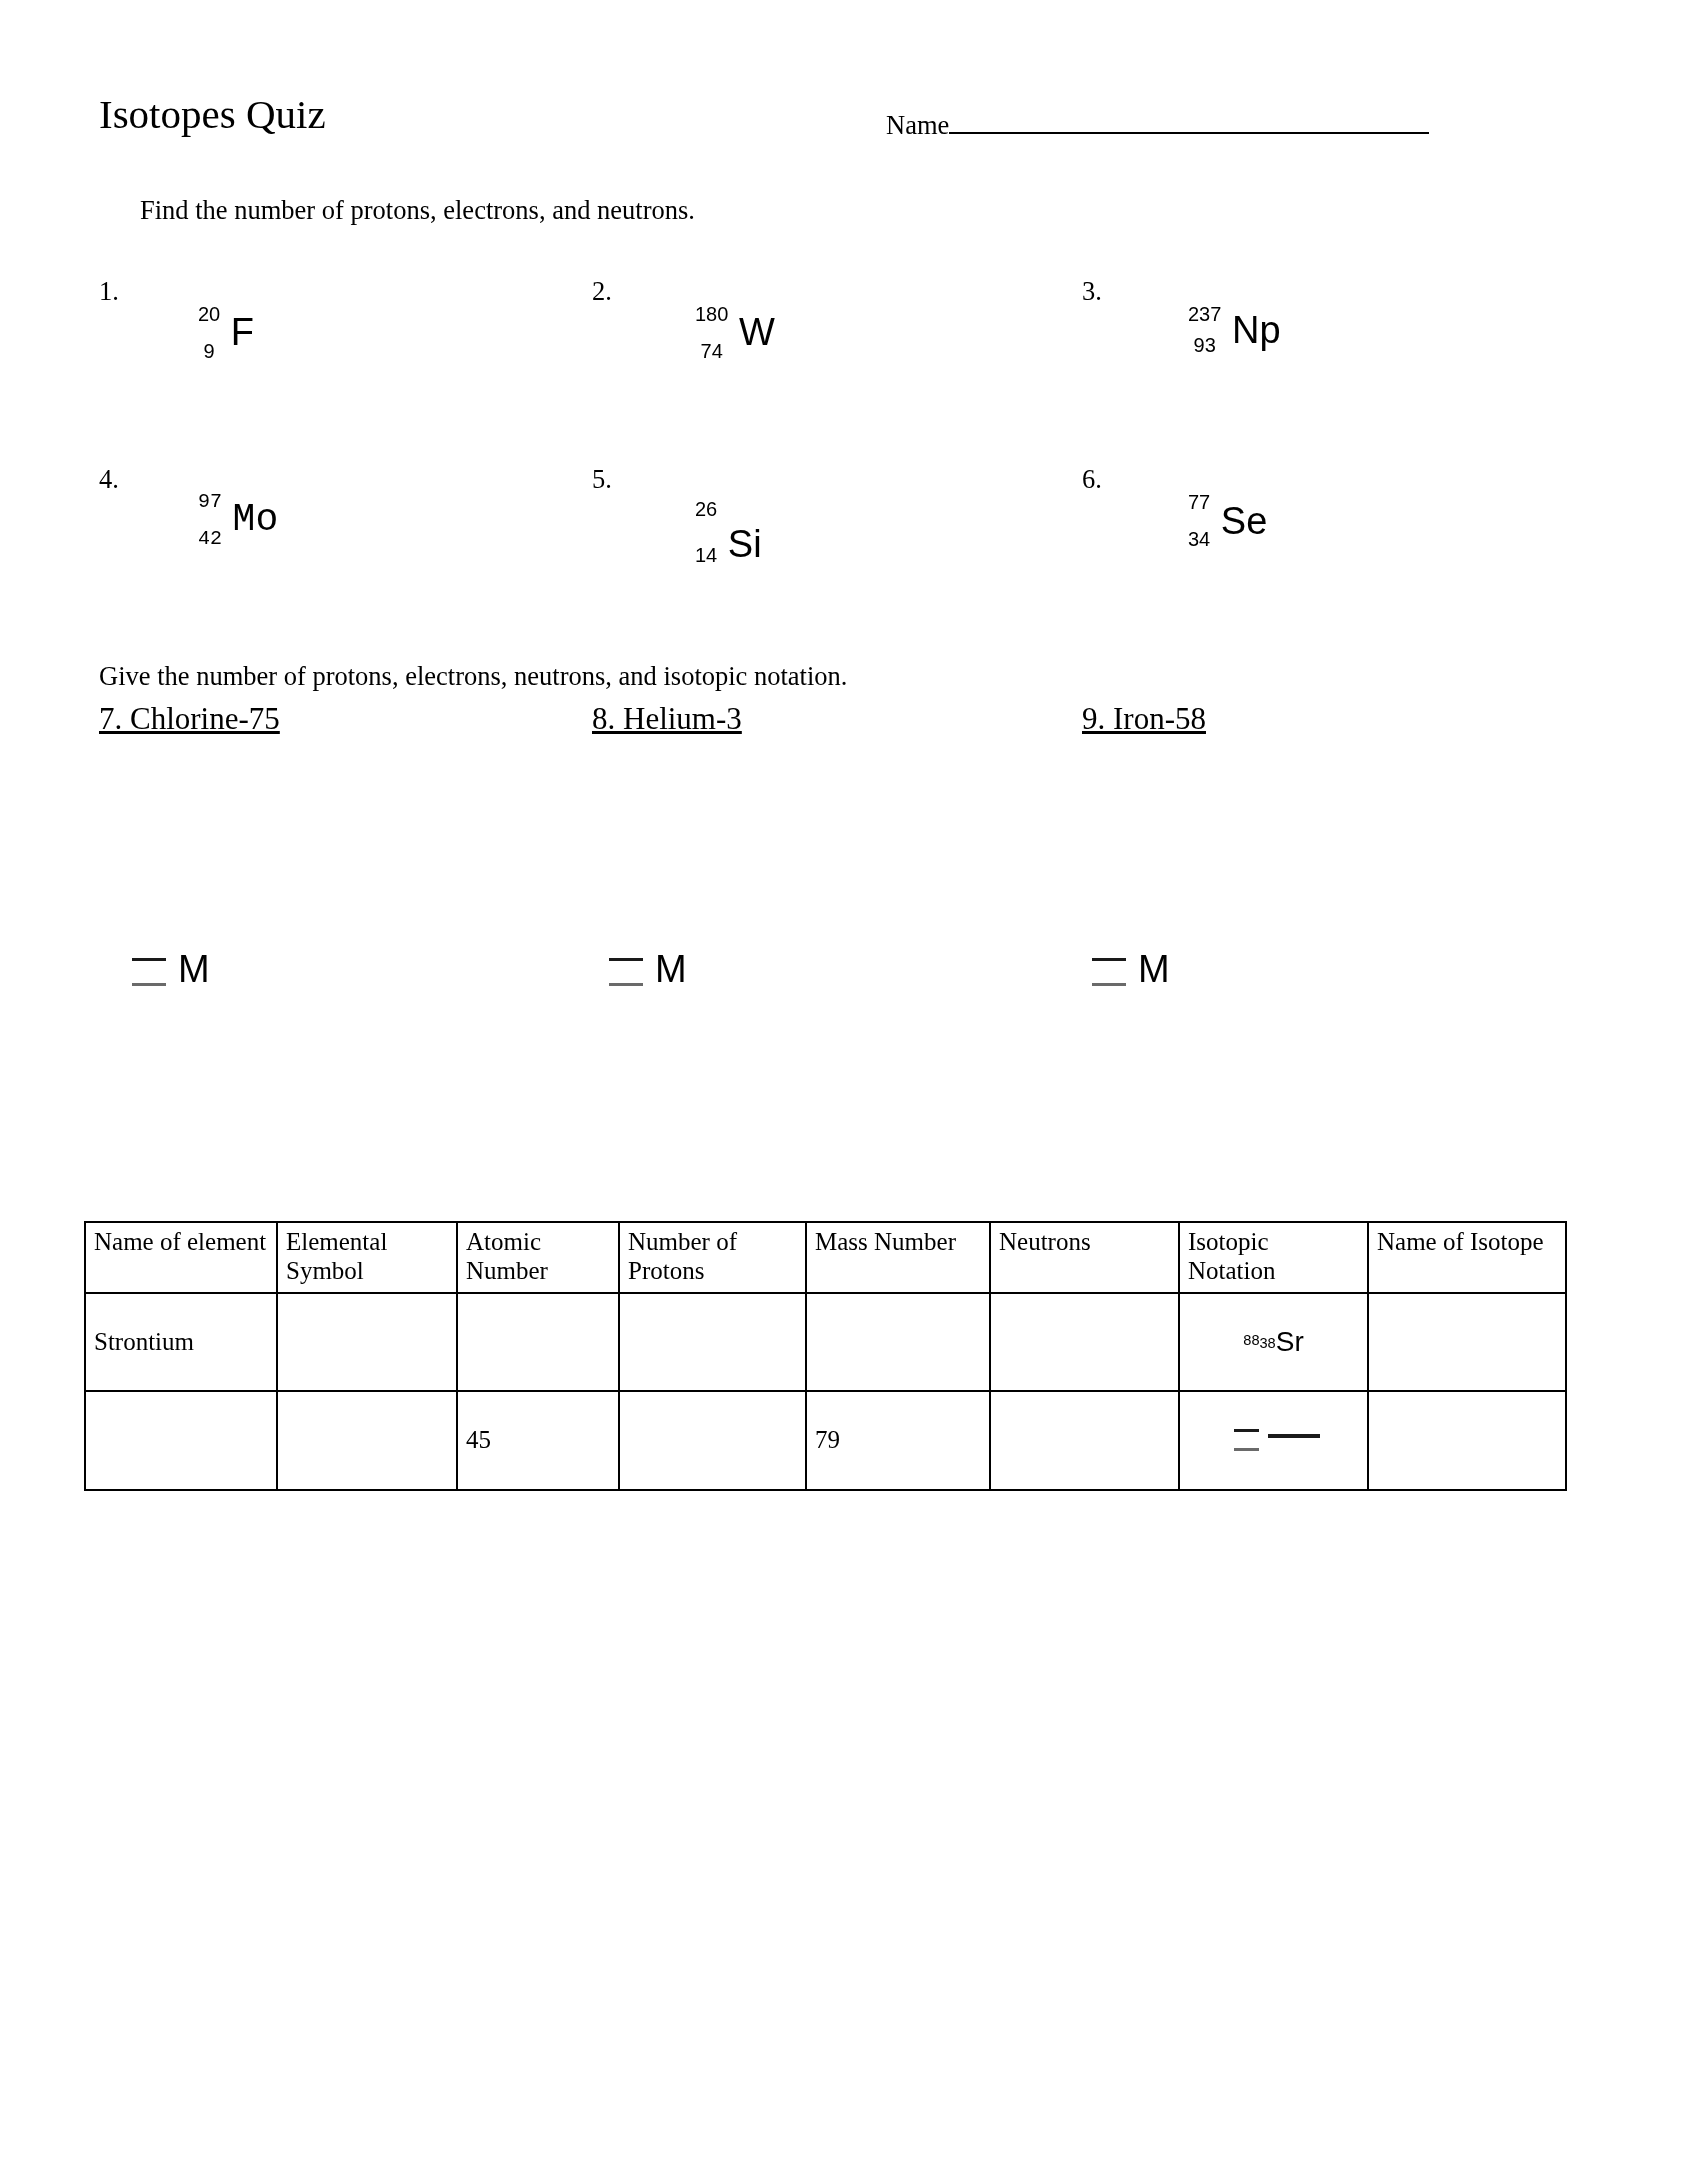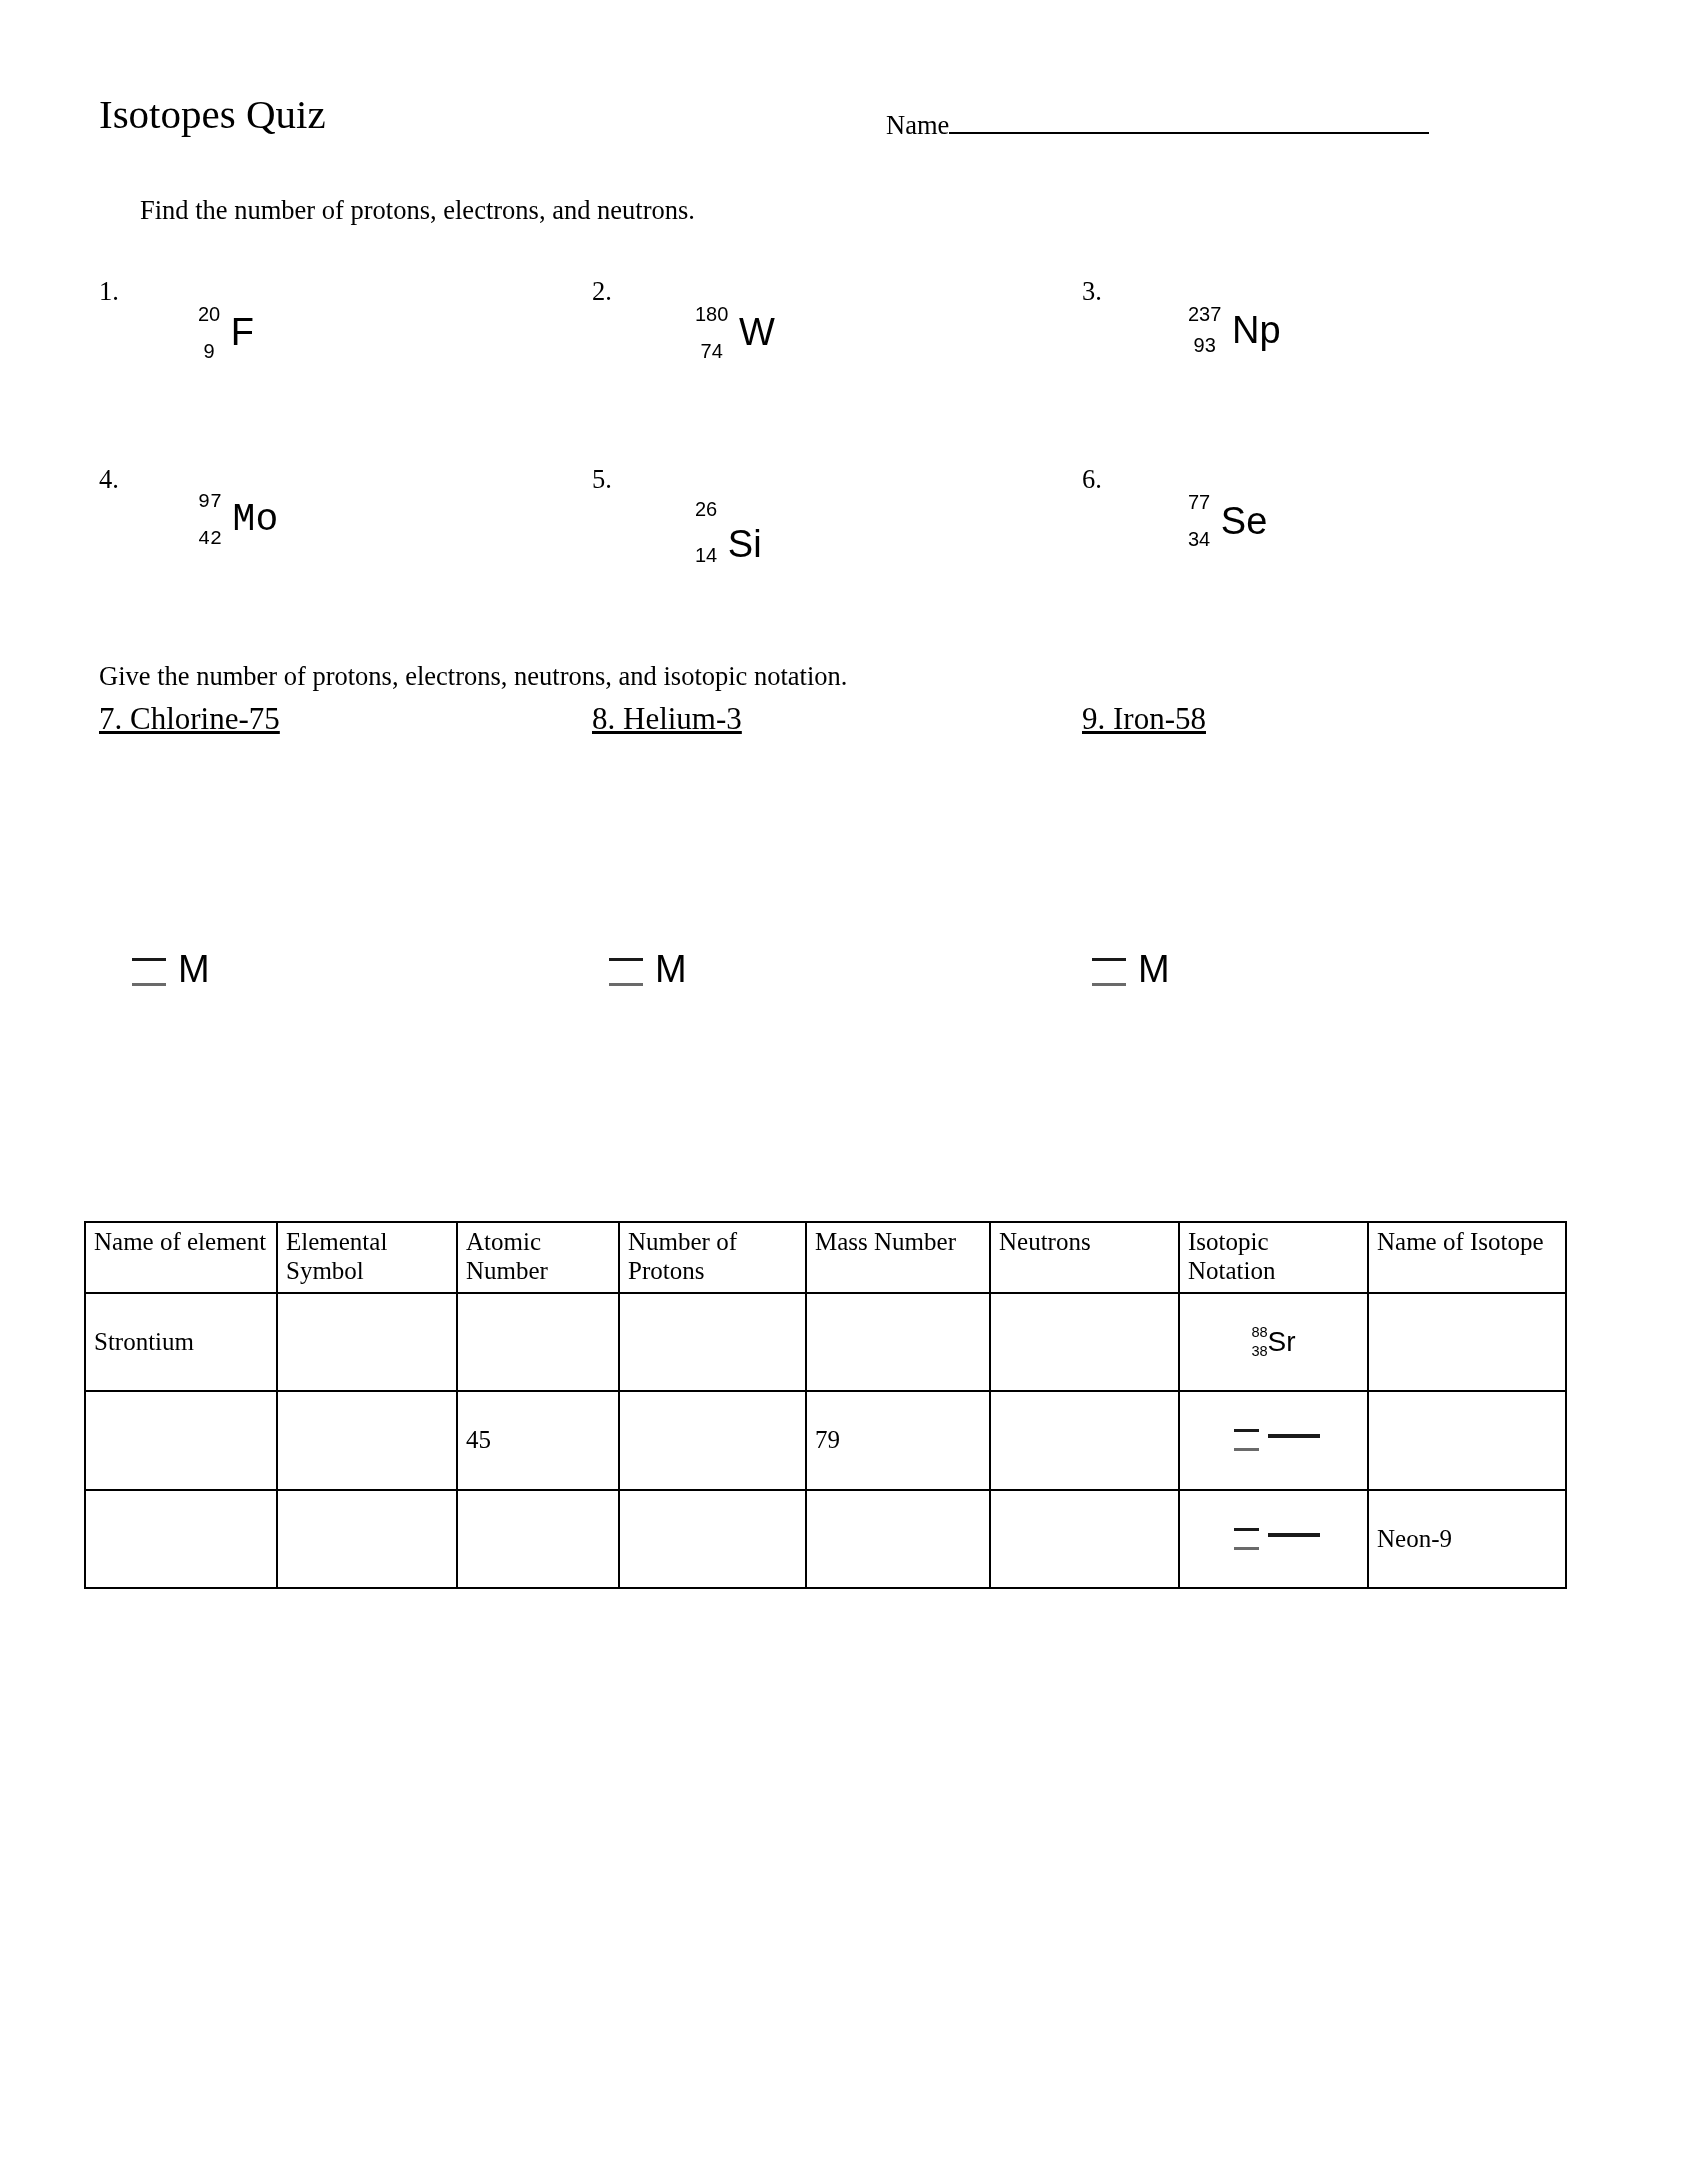--- a/index.html
+++ b/index.html
@@ -229,22 +229,22 @@
 
   
   .table-nuclide {
     display: flex;
     align-items: center;
     justify-content: center;
     font-family: "Liberation Sans", "DejaVu Sans", sans-serif;
   }
   .table-nuclide .numbers {
     display: flex;
-    flex-direction: column;
-    align-items: flex-end;
+    flex-direction: row;
+    align-items: flex-start;
     margin-right: 0;
   }
   .table-nuclide .mass-number,
   .table-nuclide .atomic-number {
     font-size: 14.6px;
     line-height: 1.15;
   }
   .table-nuclide .atomic-number { margin-top: 2.6px; }
   .table-nuclide .element-symbol {
     font-size: 28px;
@@ -464,36 +464,18 @@
               <span class="blank-line-top"></span>
               <span class="blank-line-bottom"></span>
             </span>
             <span class="symbol-blank"></span>
           </span>
         </td>
         <td></td>
       </tr>
 
 
-      <tr>
-        <td class="cell-name-element"></td>
-        <td></td>
-        <td class="cell-center"></td>
-        <td class="cell-center"></td>
-        <td class="cell-center"></td>
-        <td class="cell-center"></td>
-        <td>
-          <span class="table-blank-nuclide">
-            <span class="blank-stack">
-              <span class="blank-line-top"></span>
-              <span class="blank-line-bottom"></span>
-            </span>
-            <span class="symbol-blank"></span>
-          </span>
-        </td>
-        <td class="cell-center">Neon-9</td>
-      </tr>
 
     </tbody>
   </table>
 
 </div>
 
 
 </body></html>

